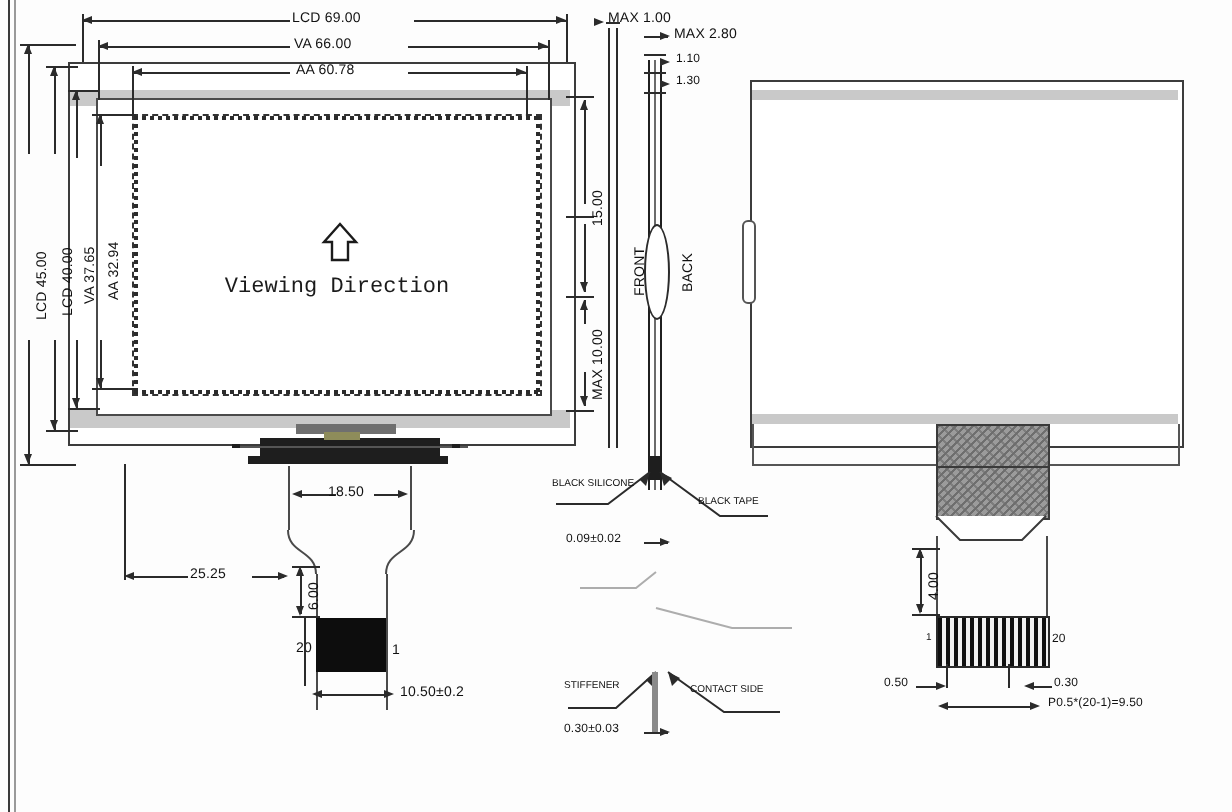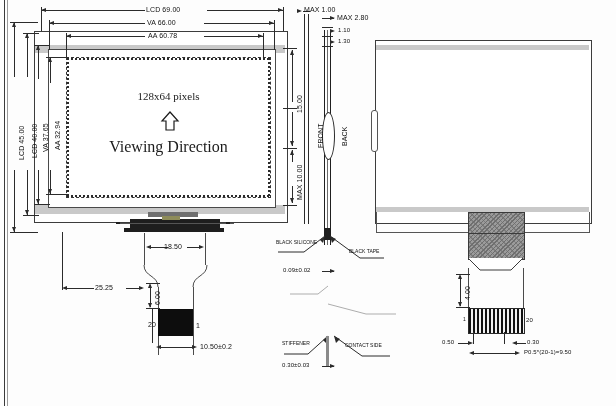--- a/index.html
+++ b/index.html
@@ -36,21 +36,21 @@
   .aa-frame{position:absolute;border:1px dashed #333;background:#ffffff;}
 
   .dotrow{position:absolute;height:2px;
     background:repeating-linear-gradient(to right,#2b2b2b 0 2px,transparent 2px 4px);}
   .dotcol{position:absolute;width:2px;
     background:repeating-linear-gradient(to bottom,#2b2b2b 0 2px,transparent 2px 4px);}
 
   .screen-text{position:absolute;text-align:center;width:100%;
     font-family:"Liberation Serif", serif;color:#1b1b1b;}
   .t-pixels{font-size:11px;}
-  .t-view{font-size:16px;}
+  .t-view{font-size:11px;font-family:Liberation Mono, monospace;}
 
   
   .chip{position:absolute;background:#1e1e1e;}
   .chip-gray{position:absolute;background:#6f6f6f;}
   .chip-olive{position:absolute;background:#8e8c5a;}
 
   
   .fpc-black{position:absolute;background:#0d0d0d;}
   .hatch{position:absolute;
     background-color:#9b9b9b;
@@ -82,21 +82,20 @@
   <div class="bezel" style="left:35px;top:205px;width:250px;height:9px;"></div>
 
   <div class="va-frame" style="left:48px;top:49px;width:226px;height:157px;"></div>
 
   <div class="aa-frame" style="left:66px;top:57px;width:203px;height:139px;">
     <div class="dotrow" style="left:0;top:0px;width:203px;"></div>
     <div class="dotrow" style="left:0;bottom:0px;width:203px;"></div>
     <div class="dotcol" style="left:0;top:0;height:139px;"></div>
     <div class="dotcol" style="right:0;top:0;height:139px;"></div>
 
-    <div class="screen-text t-pixels" style="top:32px;left:0;">128x64 pixels</div>
 
     <svg style="position:absolute;left:92px;top:52px;" width="22" height="22" viewBox="0 0 22 22">
       <polygon points="11,2 19,11 15,11 15,20 7,20 7,11 3,11" fill="#ffffff" stroke="#1b1b1b" stroke-width="1.2"></polygon>
     </svg>
 
     <div class="screen-text t-view" style="top:80px;left:0;">Viewing Direction</div>
   </div>
 
   <div class="chip" style="left:130px;top:219px;width:90px;height:9px;"></div>
   <div class="chip-gray" style="left:148px;top:212px;width:50px;height:5px;"></div>

